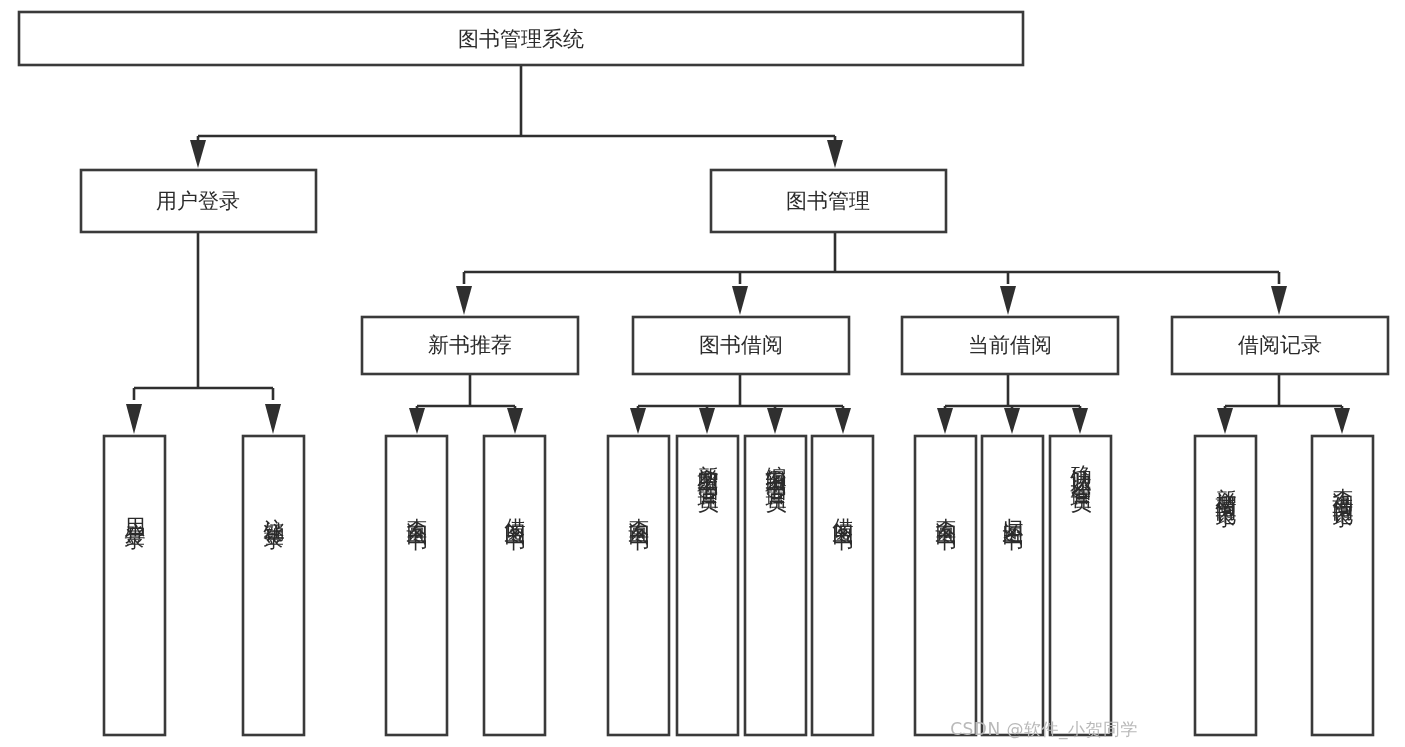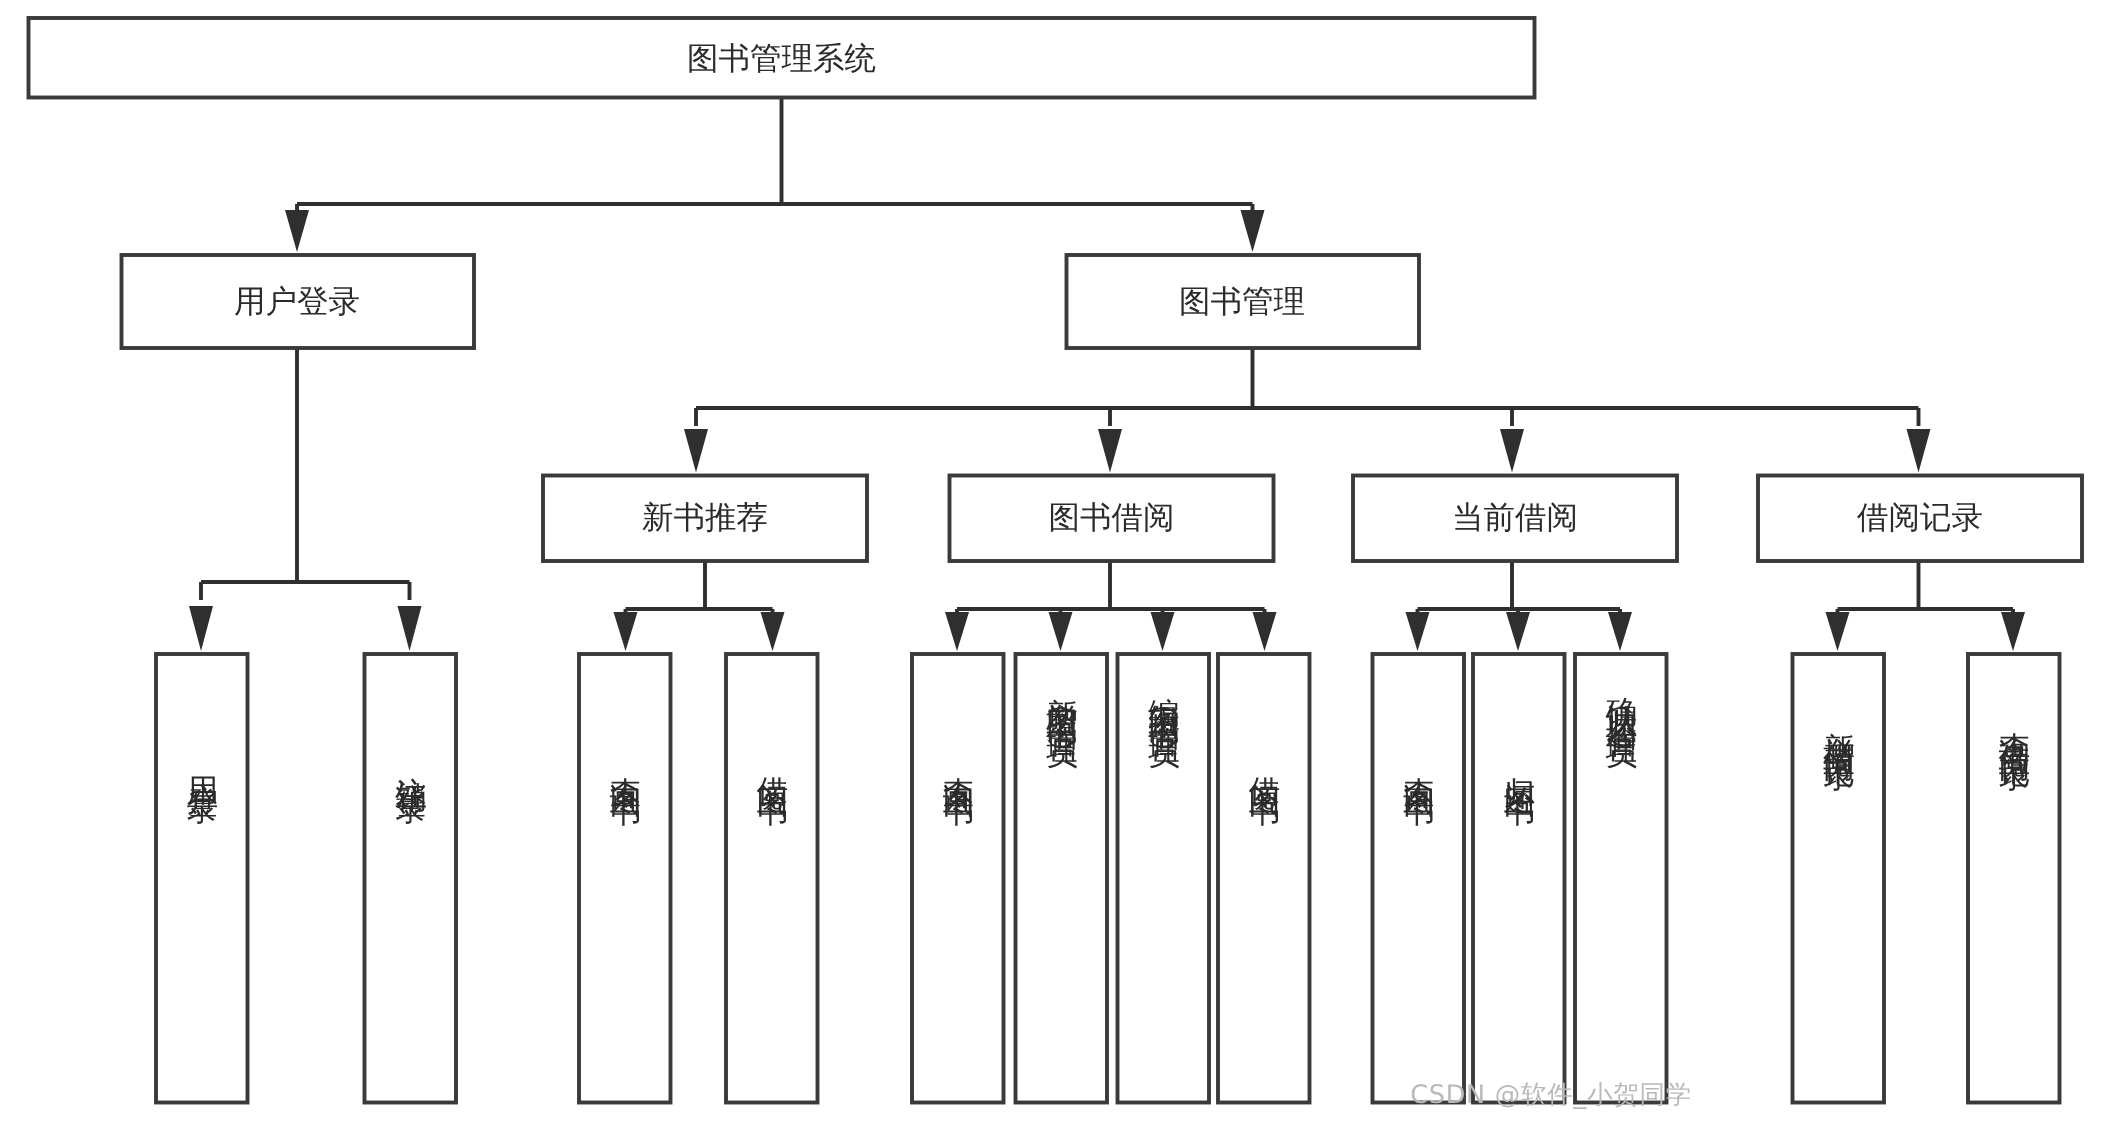--- a/index.html
+++ b/index.html
@@ -63,21 +63,21 @@
     text-orientation: upright;
     font-family: "DejaVu Sans", "Liberation Sans", sans-serif;
     font-size: 21px;
     color: #2b2b2b;
     letter-spacing: 4px;
     line-height: 1;
     white-space: nowrap;
   }
   .watermark {
     position: absolute;
-    right: 18px;
+    right: 8px;
     bottom: 6px;
     font-family: "DejaVu Sans", "Liberation Sans", sans-serif;
     font-size: 17px;
     color: #b9b9b9;
     letter-spacing: 0.5px;
     white-space: nowrap;
   }
 </style>
 </head>
 <body>

